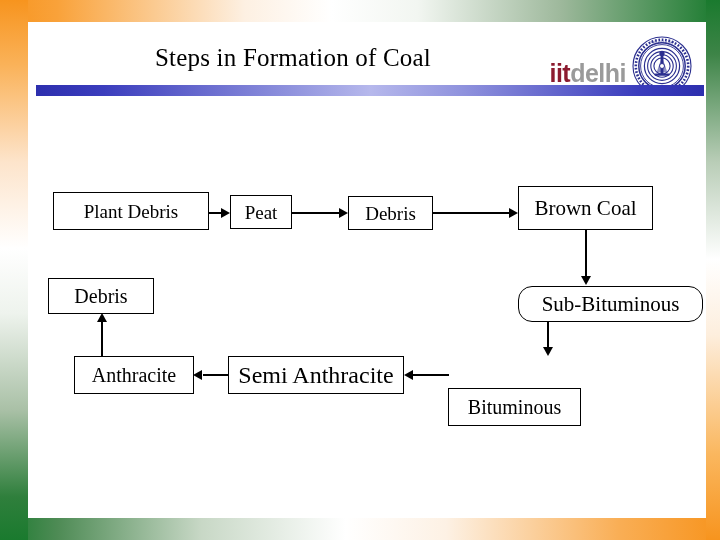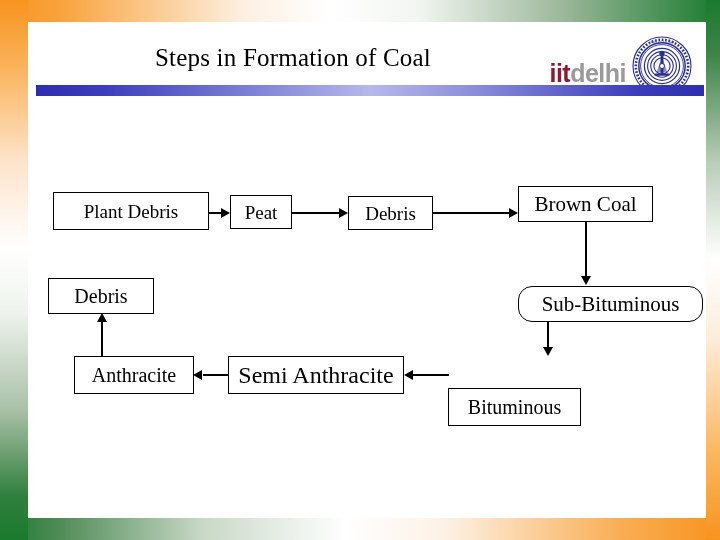--- a/index.html
+++ b/index.html
@@ -121,21 +121,21 @@
     justify-content: center;
     white-space: nowrap;
     line-height: 1;
     z-index: 3;
   }
 
   
   .n-plant   { left: 25px;  top: 96px;  width: 156px; height: 38px; font-size: 19px; }
   .n-peat    { left: 202px; top: 99px;  width:  62px; height: 34px; font-size: 19px; }
   .n-lignite { left: 320px; top: 100px; width:  85px; height: 34px; font-size: 19px; }
-  .n-brown   { left: 490px; top: 90px;  width: 135px; height: 36px; font-size: 21px; }
+  .n-brown   { left: 490px; top: 90px;  width: 135px; height: 44px; font-size: 21px; }
 
   
   .n-diamond { left: 20px;  top: 182px; width: 106px; height: 36px; font-size: 20px; }
   .n-sub     { left: 490px; top: 190px; width: 185px; height: 36px; font-size: 21px; border-radius: 14px; }
 
   
   .n-anth    { left: 46px;  top: 260px; width: 120px; height: 38px; font-size: 20px; }
   .n-semi    { left: 200px; top: 260px; width: 176px; height: 38px; font-size: 24px; }
   .n-bit     { left: 420px; top: 260px; width: 133px; height: 38px; font-size: 20px; margin-top: 32px; }
 

